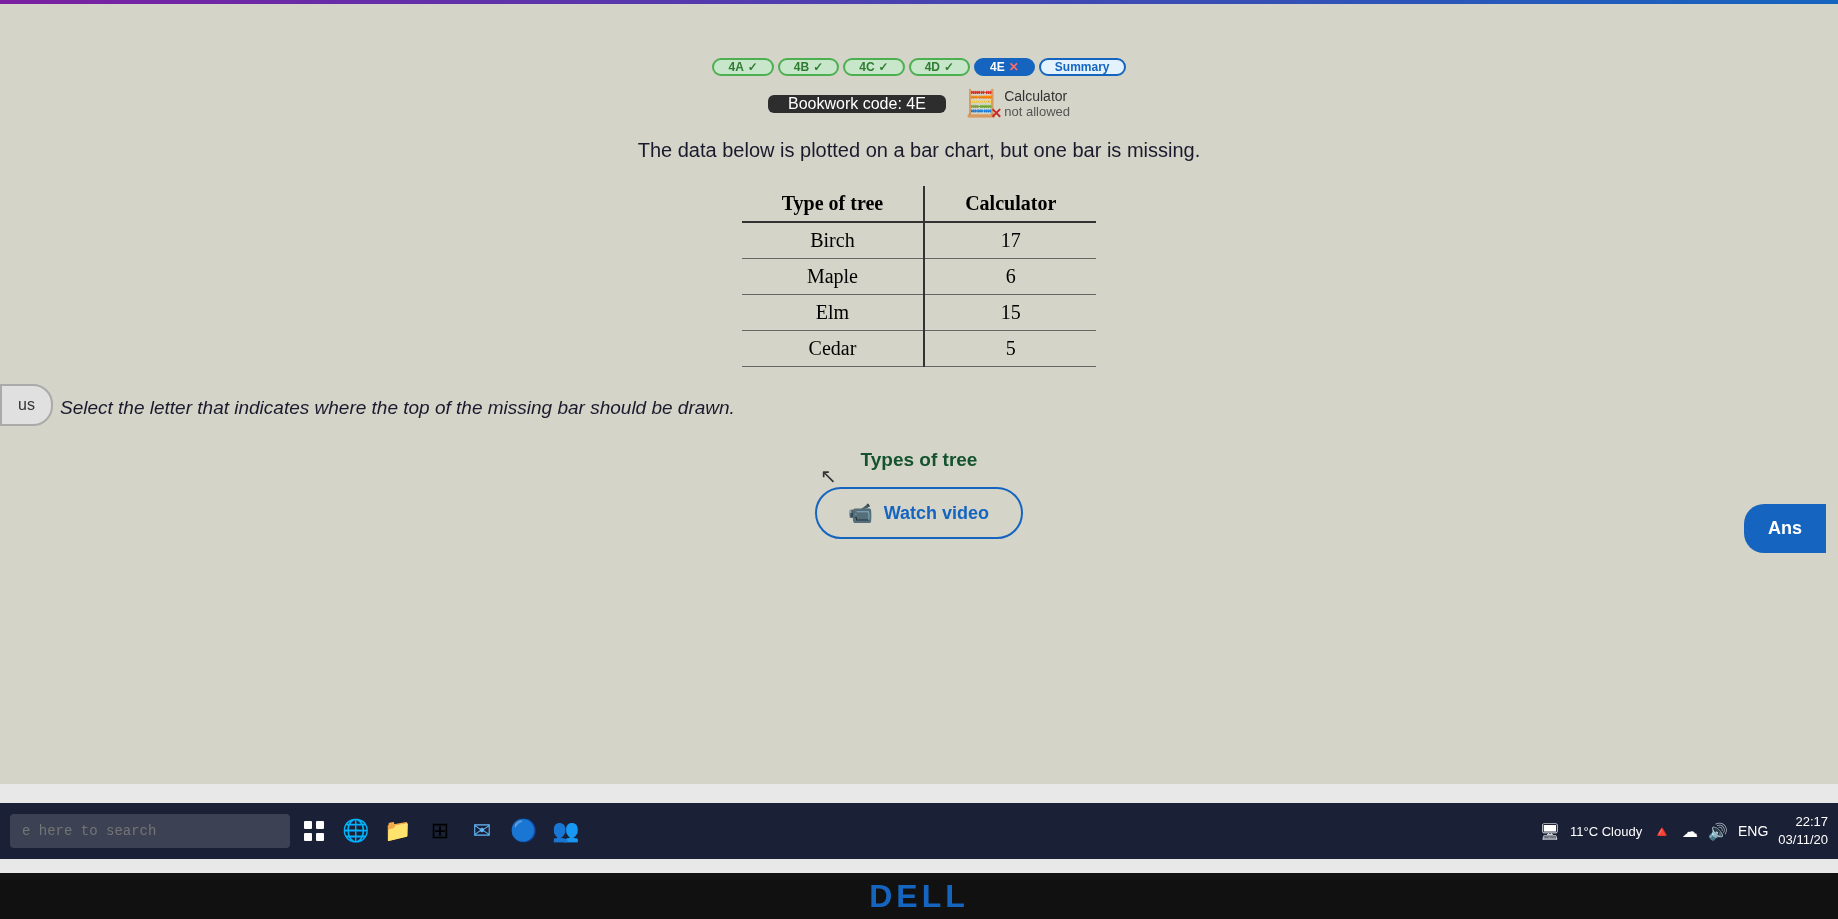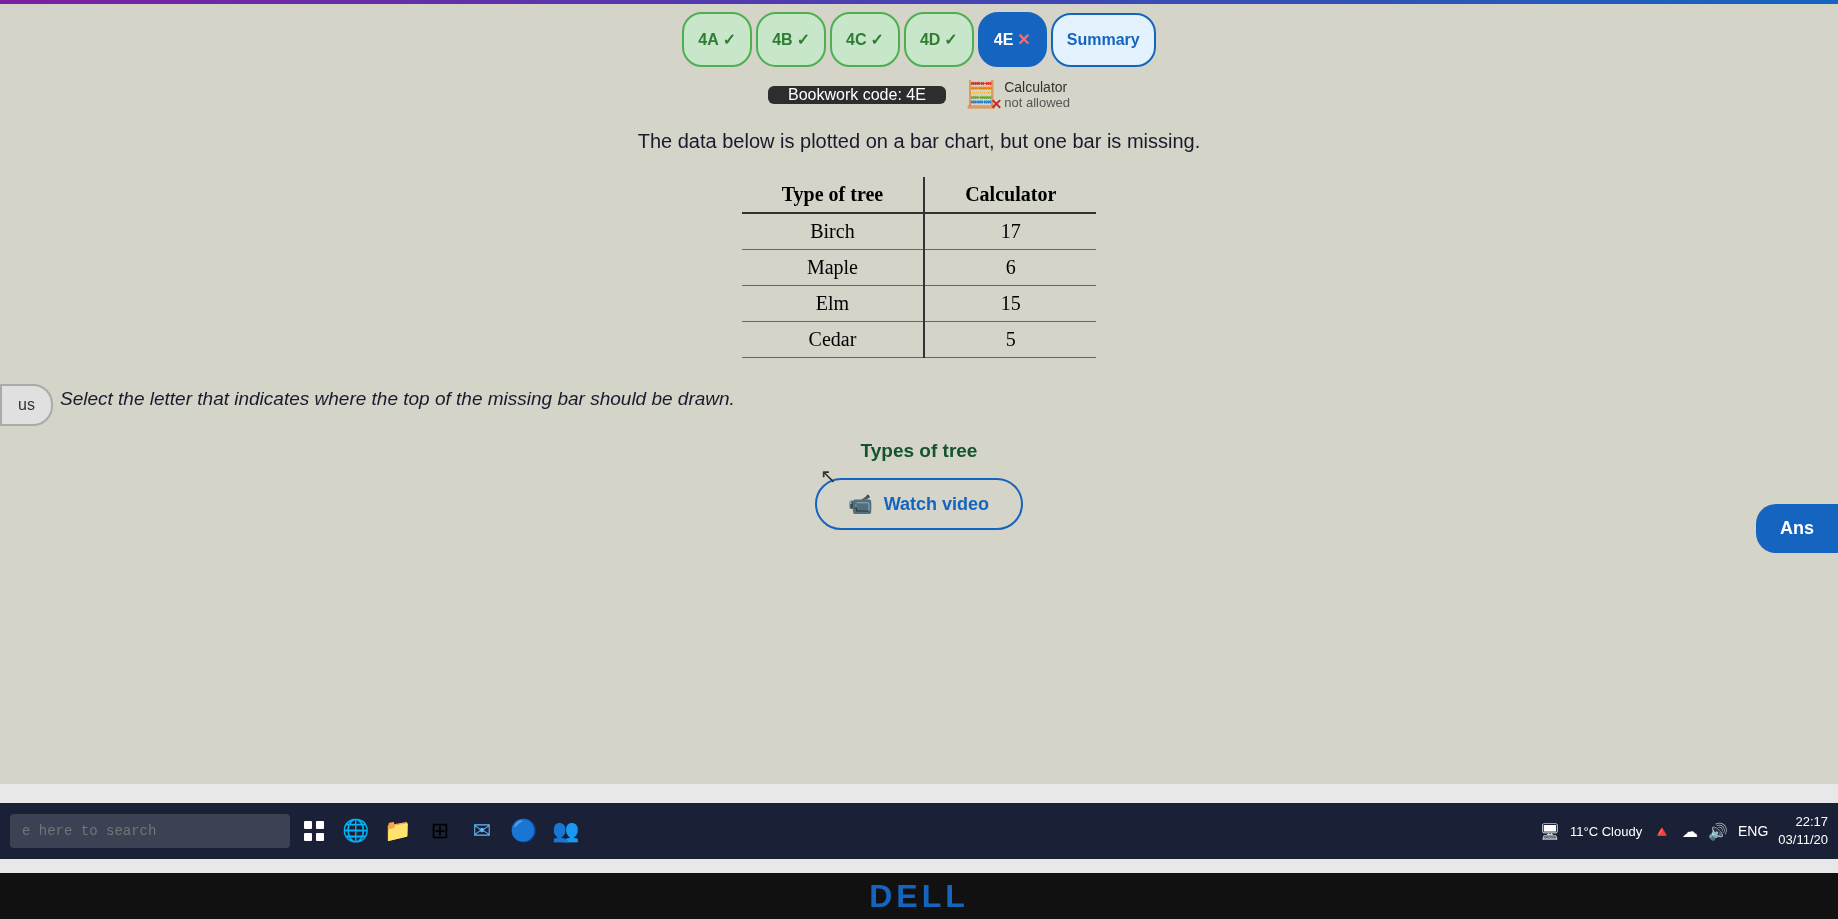--- a/index.html
+++ b/index.html
@@ -28,26 +28,27 @@
       align-items: center;
       padding: 8px 0 12px 0;
       gap: 4px;
       justify-content: center;
     }
 
     .tab-btn {
       display: flex;
       align-items: center;
       gap: 4px;
-      padding: 16px 14px;
+      padding: 0 14px;
       border-radius: 20px;
-      font-size: 16px;
+      font-size: 12px;
       font-weight: bold;
       cursor: pointer;
       font-family: Arial, sans-serif;
+      margin-top: 46px;
     }
 
     .tab-complete {
       background: #c8e6c9;
       border: 2px solid #4caf50;
       color: #2e7d32;
     }
 
     .tab-active {
       background: #1565c0;
@@ -177,21 +178,21 @@
       border-radius: 0 20px 20px 0;
       padding: 10px 16px;
       font-size: 16px;
       cursor: pointer;
       font-family: Arial, sans-serif;
       color: #333;
     }
 
     .right-side-btn {
       position: absolute;
-      right: 0;
+      right: 12px;
       top: 500px;
       background: #1565c0;
       border: none;
       border-radius: 20px 0 0 20px;
       padding: 14px 24px;
       font-size: 18px;
       font-weight: bold;
       cursor: pointer;
       font-family: Arial, sans-serif;
       color: white;

